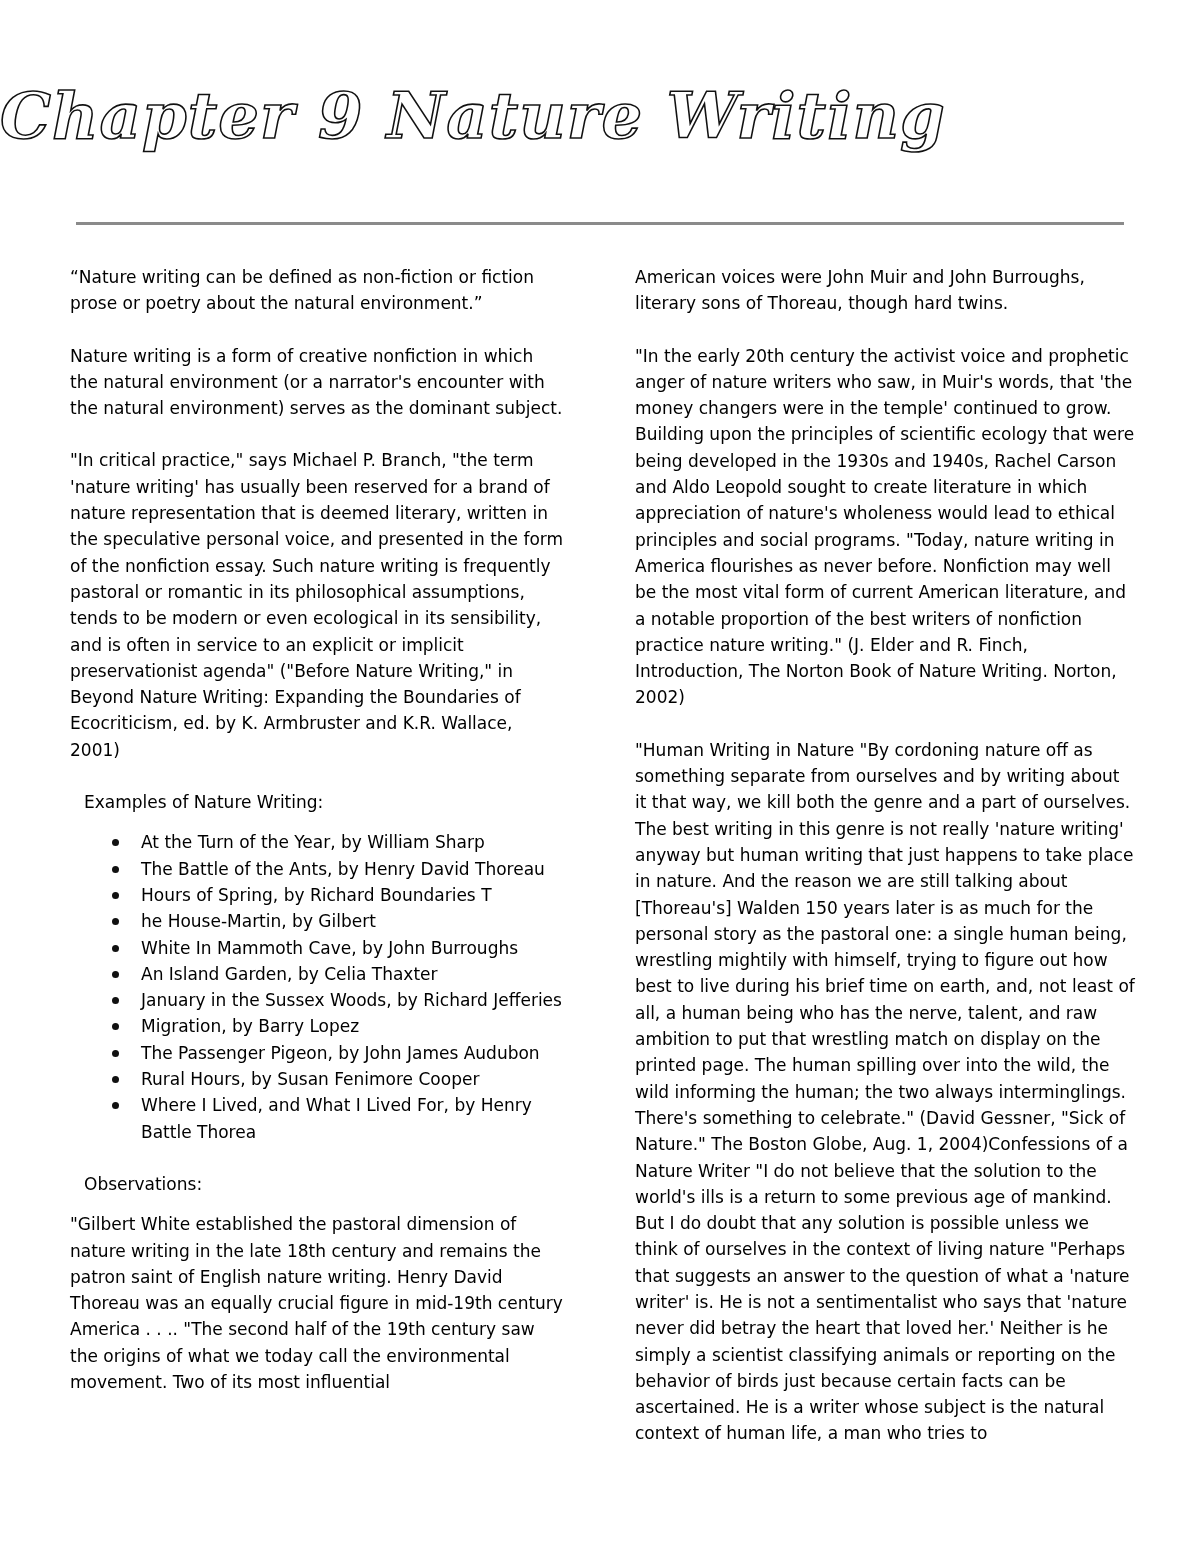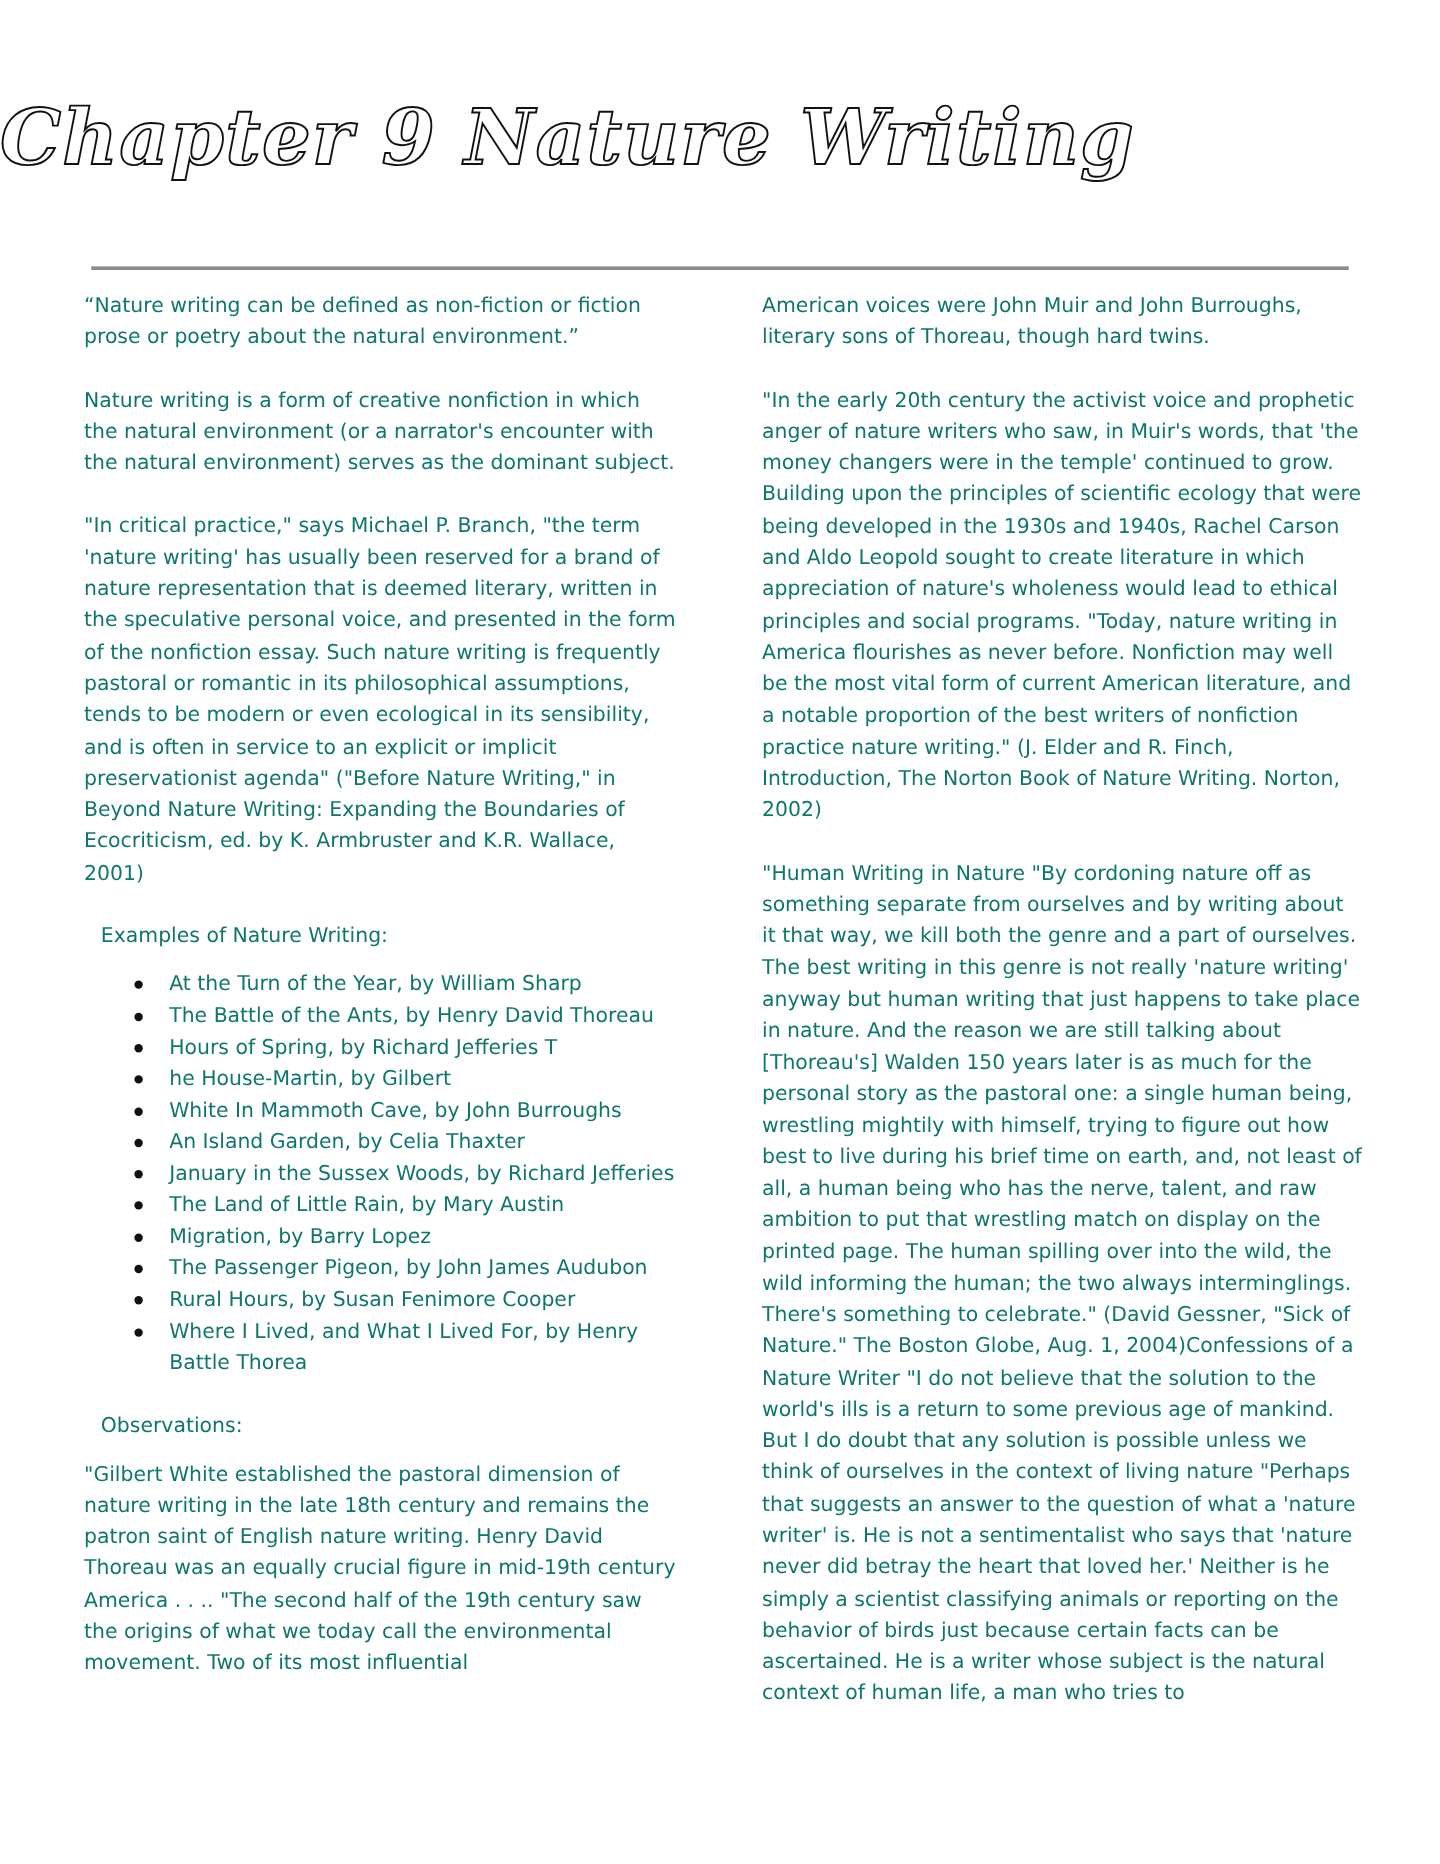--- a/index.html
+++ b/index.html
@@ -4,22 +4,22 @@
   <style>
     html, body { margin: 0; padding: 0; background: #ffffff; }
     body { width: 1200px; height: 1553px; position: relative; overflow: hidden; color: #111; }
     .page-title {
       position: absolute; left: 0; top: 78px; width: 1200px; text-align: left;
       font-family: "DejaVu Serif", serif; font-size: 64px; font-style: italic; font-weight: bold;
       color: #ffffff; -webkit-text-stroke: 1.6px #111; letter-spacing: 1px; margin: 0;
     }
     .divider { position: absolute; left: 76px; top: 222px; width: 1048px; height: 3px; background: #8a8a8a; }
     .col {
-      position: absolute; top: 242px; width: 495px;
-      font-family: "DejaVu Sans", sans-serif; font-size: 17px; line-height: 26.3px; color: #0f766e;
+      position: absolute; top: 264px; width: 495px;
+      font-family: "DejaVu Sans", sans-serif; font-size: 17px; line-height: 26.3px; color: #000000;
     }
     .col.left { left: 70px; }
     .col.right { left: 635px; width: 500px; }
     .col p { margin: 0 0 26px 0; }
     .col p.tight { margin: 14px; }
     ul.examples { margin: 0 0 26px 0; padding: 0; list-style: none; }
     ul.examples li { position: relative; padding-left: 71px; }
     ul.examples li .bullet {
       position: absolute; left: 42px; top: 10px; width: 7px; height: 7px; border-radius: 50%; background: #111;
     }
@@ -31,26 +31,25 @@
 <div class="divider"></div>
 
 <div class="col left">
   <p>“Nature writing can be defined as non-fiction or fiction prose or poetry about the natural environment.”</p>
   <p>Nature writing is a form of creative nonfiction in which the natural environment (or a narrator's encounter with the natural environment) serves as the dominant subject.</p>
   <p>"In critical practice," says Michael P. Branch, "the term 'nature writing' has usually been reserved for a brand of nature representation that is deemed literary, written in the speculative personal voice, and presented in the form of the nonfiction essay. Such nature writing is frequently pastoral or romantic in its philosophical assumptions, tends to be modern or even ecological in its sensibility, and is often in service to an explicit or implicit preservationist agenda" ("Before Nature Writing," in Beyond Nature Writing: Expanding the Boundaries of Ecocriticism, ed. by K. Armbruster and K.R. Wallace, 2001)</p>
   <p class="tight">Examples of Nature Writing:</p>
   <ul class="examples">
     <li><span class="bullet"></span><span>At the Turn of the Year, by William Sharp</span></li>
     <li><span class="bullet"></span><span>The Battle of the Ants, by Henry David Thoreau</span></li>
-    <li><span class="bullet"></span><span>Hours of Spring, by Richard Jefferies  T</span></li>
+    <li><span class="bullet"></span><span>Hours of Spring, by Richard Boundaries  T</span></li>
     <li><span class="bullet"></span><span>he House-Martin, by Gilbert</span></li>
     <li><span class="bullet"></span><span>White  In Mammoth Cave, by John Burroughs</span></li>
     <li><span class="bullet"></span><span>An Island Garden, by Celia Thaxter</span></li>
     <li><span class="bullet"></span><span>January in the Sussex Woods, by Richard Jefferies</span></li>
-    <li><span class="bullet"></span><span>The Land of Little Rain, by Mary Austin</span></li>
     <li><span class="bullet"></span><span>Migration, by Barry Lopez</span></li>
     <li><span class="bullet"></span><span>The Passenger Pigeon, by John James Audubon</span></li>
     <li><span class="bullet"></span><span>Rural Hours, by Susan Fenimore Cooper</span></li>
     <li><span class="bullet"></span><span>Where I Lived, and What I Lived For, by Henry Battle Thorea</span></li>
   </ul>
   <p class="tight">Observations:</p>
   <p>"Gilbert White established the pastoral dimension of nature writing in the late 18th century and remains the patron saint of English nature writing. Henry David Thoreau was an equally crucial figure in mid-19th century America . . .. "The second half of the 19th century saw the origins of what we today call the environmental movement. Two of its most influential</p>
 </div>
 
 <div class="col right">

